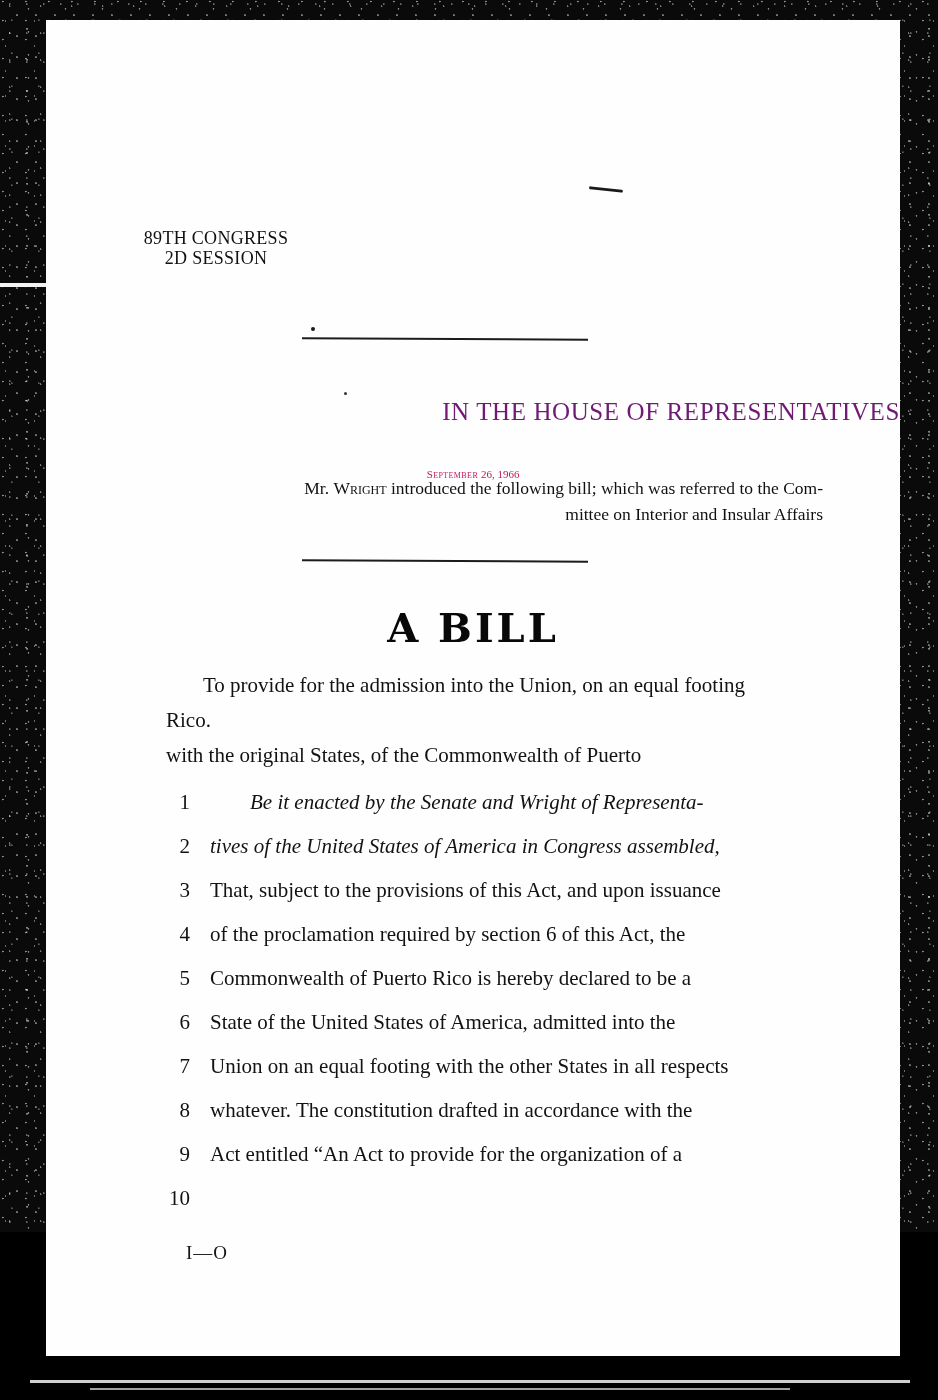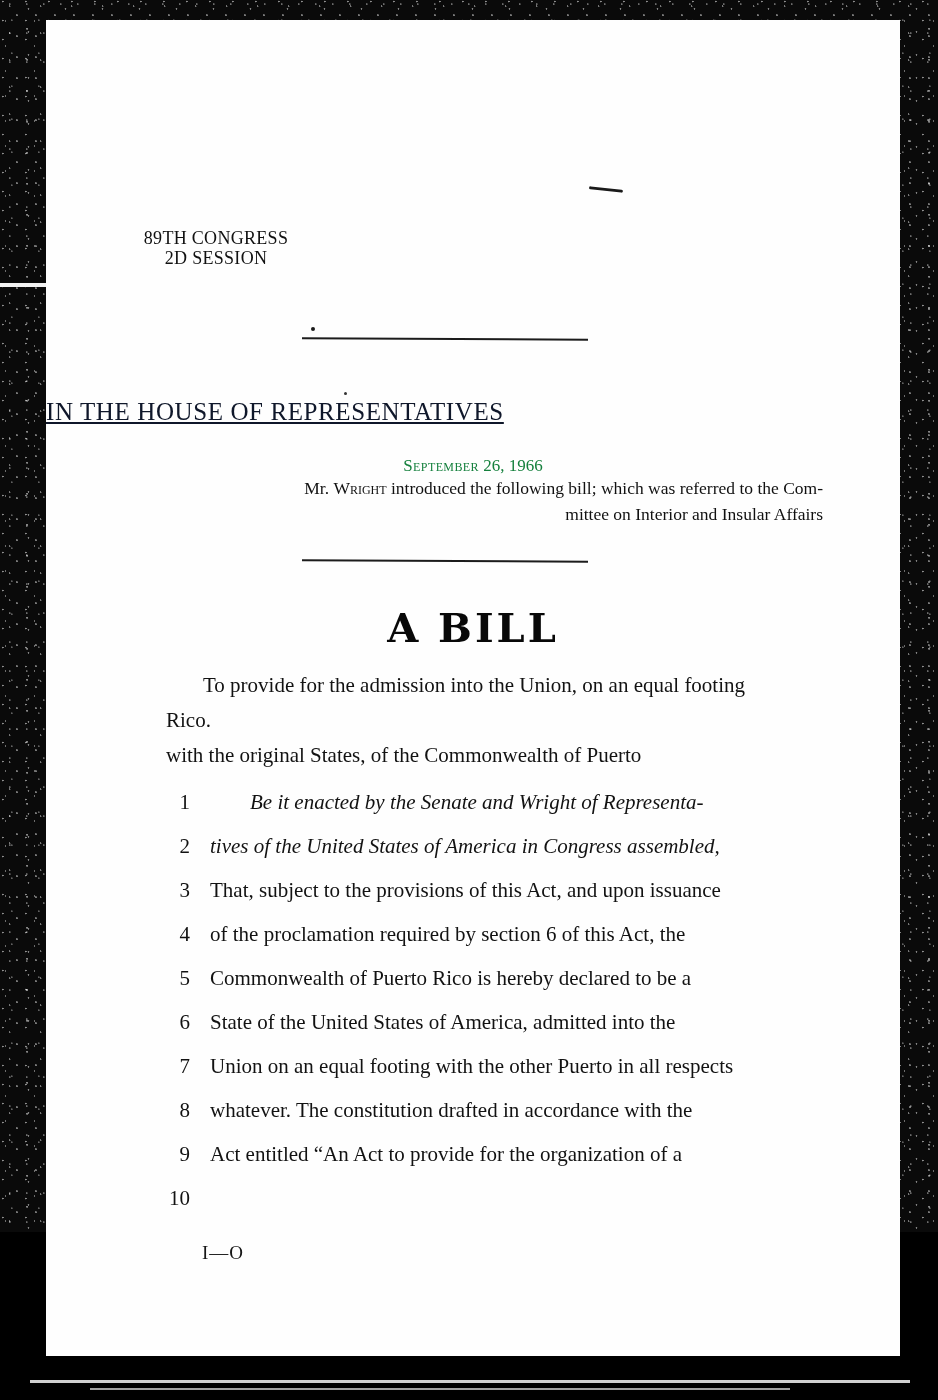--- a/index.html
+++ b/index.html
@@ -141,33 +141,32 @@
     transform: rotate(0.28deg);
   }
   .rule-top    { top: 318px; }
   .rule-bottom { top: 540px; }
 
   
   .chamber {
     position: absolute;
     left: 0; top: 378px;
     width: 854px;
-    text-align: left;
+    text-align: right;
     font-size: 25px;
     letter-spacing: .6px;
-    color: #0f172a;
-    text-decoration: underline;
+    color: #701a75;
   }
   .datline {
     position: absolute;
-    left: 0; top: 436px;
+    left: 0; top: 448px;
     width: 854px;
     text-align: center;
-    font-size: 17px;
-    color: #15803d;
+    font-size: 11px;
+    color: #be185d;
   }
   .datline .month { font-variant: small-caps; letter-spacing: .4px; }
 
   .referral {
     position: absolute;
     left: 77px; top: 455px;
     width: 700px;
     text-align: right;
     font-size: 17.5px;
     line-height: 1.5;
@@ -232,21 +231,21 @@
     white-space: nowrap;
   }
   .bl .txt.ital {
     font-style: italic;
   }
   .bl .txt.indent { padding-left: 40px; }
 
   
   .footmark {
     position: absolute;
-    left: 156px;
+    left: 140px;
     top: 1222px;
     font-size: 19px;
     letter-spacing: 1px;
     color: #161616;
   }
 </style>
 </head>
 <body>
 
 <div id="scan">
@@ -309,21 +308,21 @@
       <div class="bl">
         <span class="num">5</span>
         <span class="txt">Commonwealth of Puerto Rico is hereby declared to be a</span>
       </div>
       <div class="bl">
         <span class="num">6</span>
         <span class="txt">State of the United States of America, admitted into the</span>
       </div>
       <div class="bl">
         <span class="num">7</span>
-        <span class="txt">Union on an equal footing with the other Puerto in all respects</span>
+        <span class="txt">Union on an equal footing with the other States in all respects</span>
       </div>
       <div class="bl">
         <span class="num">8</span>
         <span class="txt">whatever.  The constitution drafted in accordance with the</span>
       </div>
       <div class="bl">
         <span class="num">9</span>
         <span class="txt">Act entitled “An Act to provide for the organization of a</span>
       </div>
       <div class="bl">

